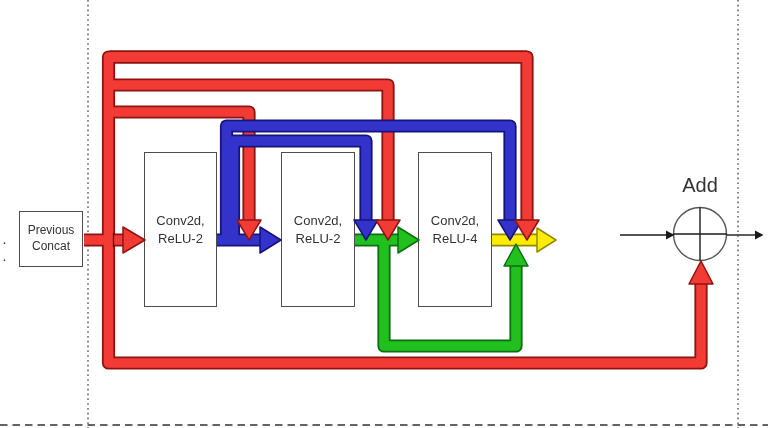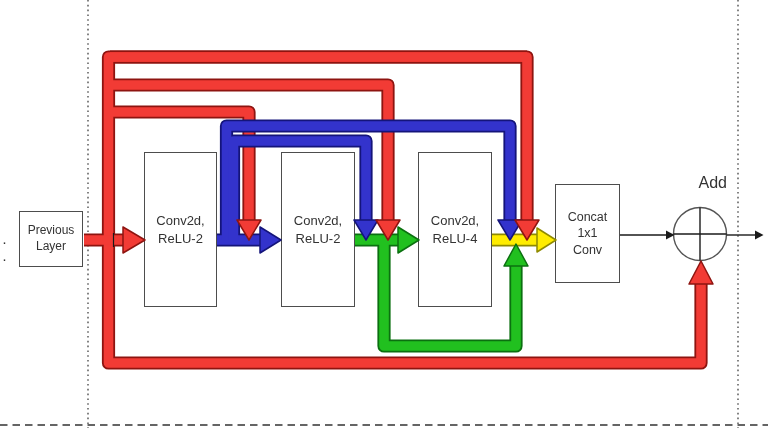--- a/index.html
+++ b/index.html
@@ -8,22 +8,22 @@
   .stage{position:absolute;left:0;top:0;width:768px;height:428px;}
   .box{position:absolute;background:#fff;border:1px solid var(--box-border);
        display:flex;flex-direction:column;align-items:center;justify-content:center;
        text-align:center;line-height:1.32;color:var(--text);box-sizing:border-box;}
   .box span{display:block;white-space:nowrap;}
   #prev-box{left:19px;top:211px;width:64px;height:56px;font-size:12px;}
   #conv1-box{left:144px;top:152px;width:73px;height:155px;font-size:13px;}
   #conv2-box{left:281px;top:152px;width:74px;height:155px;font-size:13px;}
   #conv3-box{left:418px;top:152px;width:74px;height:155px;font-size:13px;}
   #concat-box{left:555px;top:184px;width:65px;height:99px;font-size:12.5px;}
-  #add-label{position:absolute;left:673px;top:174px;width:54px;text-align:right;
-             font-size:16px;color:var(--text);}
+  #add-label{position:absolute;left:673px;top:174px;width:54px;text-align:center;
+             font-size:20px;color:var(--text);}
   #dots{position:absolute;left:2px;top:233px;width:16px;font-size:15px;
         letter-spacing:2px;color:var(--text);}
   svg.wires{position:absolute;left:0;top:0;pointer-events:none;}
   
   .ol{fill:none;stroke-width:13.2px;stroke-linejoin:round;stroke-linecap:butt;}
   .st{fill:none;stroke-width:9.6px;stroke-linejoin:round;stroke-linecap:butt;}
   .ol-red{stroke:var(--red-dark);}    .st-red{stroke:var(--red);}
   .ol-blue{stroke:var(--blue-dark);}  .st-blue{stroke:var(--blue);}
   .ol-green{stroke:var(--green-dark);}.st-green{stroke:var(--green);}
   .ol-yellow{stroke:var(--yellow-dark);}.st-yellow{stroke:var(--yellow);}
@@ -38,38 +38,33 @@
   .dash-h{stroke:var(--dash);stroke-width:1.5px;stroke-dasharray:7.5 5;fill:none;}
   .node-circle{fill:#fff;stroke:#555;stroke-width:1.4px;}
 </style>
 </head>
 <body>
 
 <div class="stage">
 
   <div class="box" id="prev-box">
     <span>Previous</span>
-    <span>Layer</span>
+    <span>Concat</span>
   </div>
   <div class="box" id="conv1-box">
     <span>Conv2d,</span>
     <span>ReLU-2</span>
   </div>
   <div class="box" id="conv2-box">
     <span>Conv2d,</span>
     <span>ReLU-2</span>
   </div>
   <div class="box" id="conv3-box">
     <span>Conv2d,</span>
     <span>ReLU-4</span>
-  </div>
-  <div class="box" id="concat-box">
-    <span>Concat</span>
-    <span>1x1</span>
-    <span>Conv</span>
   </div>
   <div id="add-label">Add</div>
   <div id="dots">· ·</div>
 
   <svg class="wires" width="768" height="428" viewBox="0 0 768 428">
 
     <line class="dash-v" x1="88" y1="0" x2="88" y2="428"></line>
     <line class="dash-v" x1="738" y1="0" x2="738" y2="428"></line>
     <line class="dash-h" x1="0" y1="425" x2="768" y2="425"></line>
 

